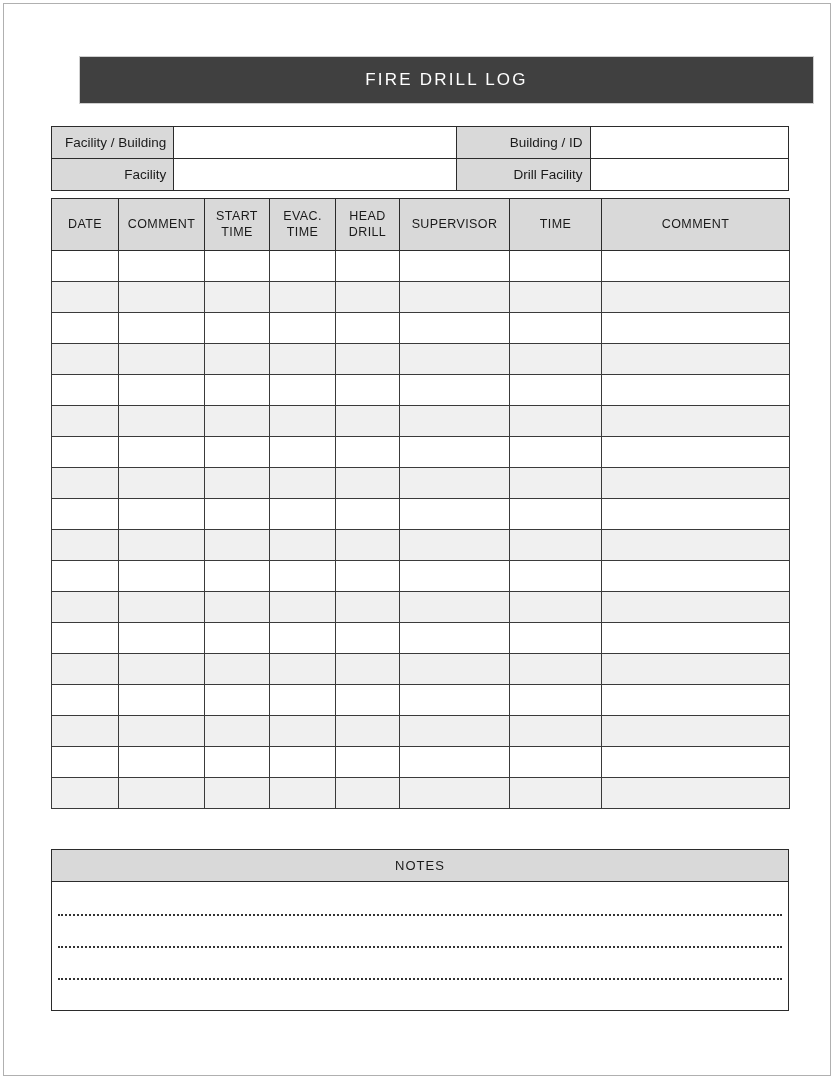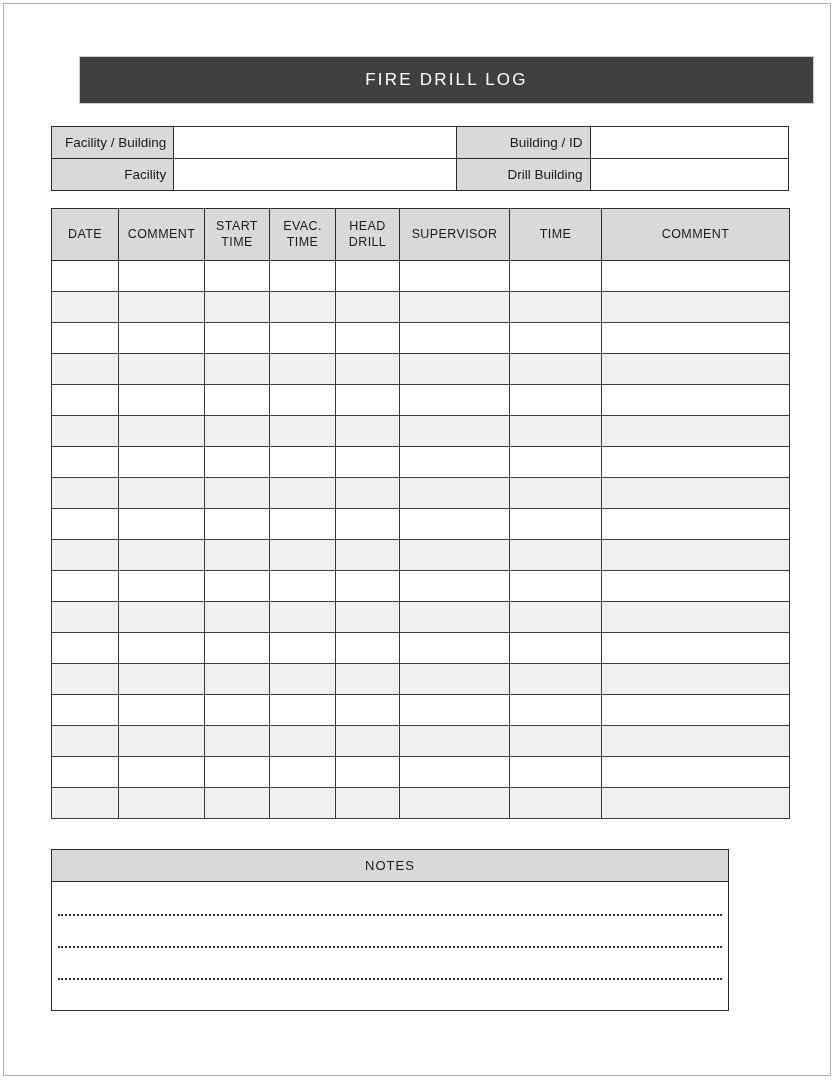--- a/index.html
+++ b/index.html
@@ -70,21 +70,21 @@
     white-space: nowrap;
   }
   td.info-value {
     background: #ffffff;
   }
 
   
   .log-table {
     position: absolute;
     left: 47px;
-    top: 204px;
+    top: 194px;
     width: 738px;
     border-collapse: collapse;
     table-layout: fixed;
   }
   .log-table th {
     background: #d9d9d9;
     border: 1.5px solid #2b2b2b;
     height: 52px;
     font-size: 12.5px;
     font-weight: 400;
@@ -104,21 +104,21 @@
   }
   .log-table tr.row-even td {
     background: #f0f0f0;
   }
 
   
   .notes-block {
     position: absolute;
     left: 47px;
     top: 845px;
-    width: 678px;
+    width: 738px;
   }
   .notes-header {
     height: 33px;
     background: #d9d9d9;
     border: 1.5px solid #2b2b2b;
     box-sizing: border-box;
     display: flex;
     align-items: center;
     justify-content: center;
     font-size: 13px;
@@ -155,21 +155,21 @@
     <tbody>
       <tr>
         <td class="info-label" style="width:119px">Facility / Building</td>
         <td class="info-value" style="width:275px"></td>
         <td class="info-label" style="width:130px">Building / ID</td>
         <td class="info-value" style="width:193px"></td>
       </tr>
       <tr>
         <td class="info-label">Facility</td>
         <td class="info-value"></td>
-        <td class="info-label">Drill Building</td>
+        <td class="info-label">Drill Facility</td>
         <td class="info-value"></td>
       </tr>
     </tbody>
   </table>
 
   <table class="log-table">
     <colgroup>
       <col style="width:67px">
       <col style="width:86px">
       <col style="width:65px">

